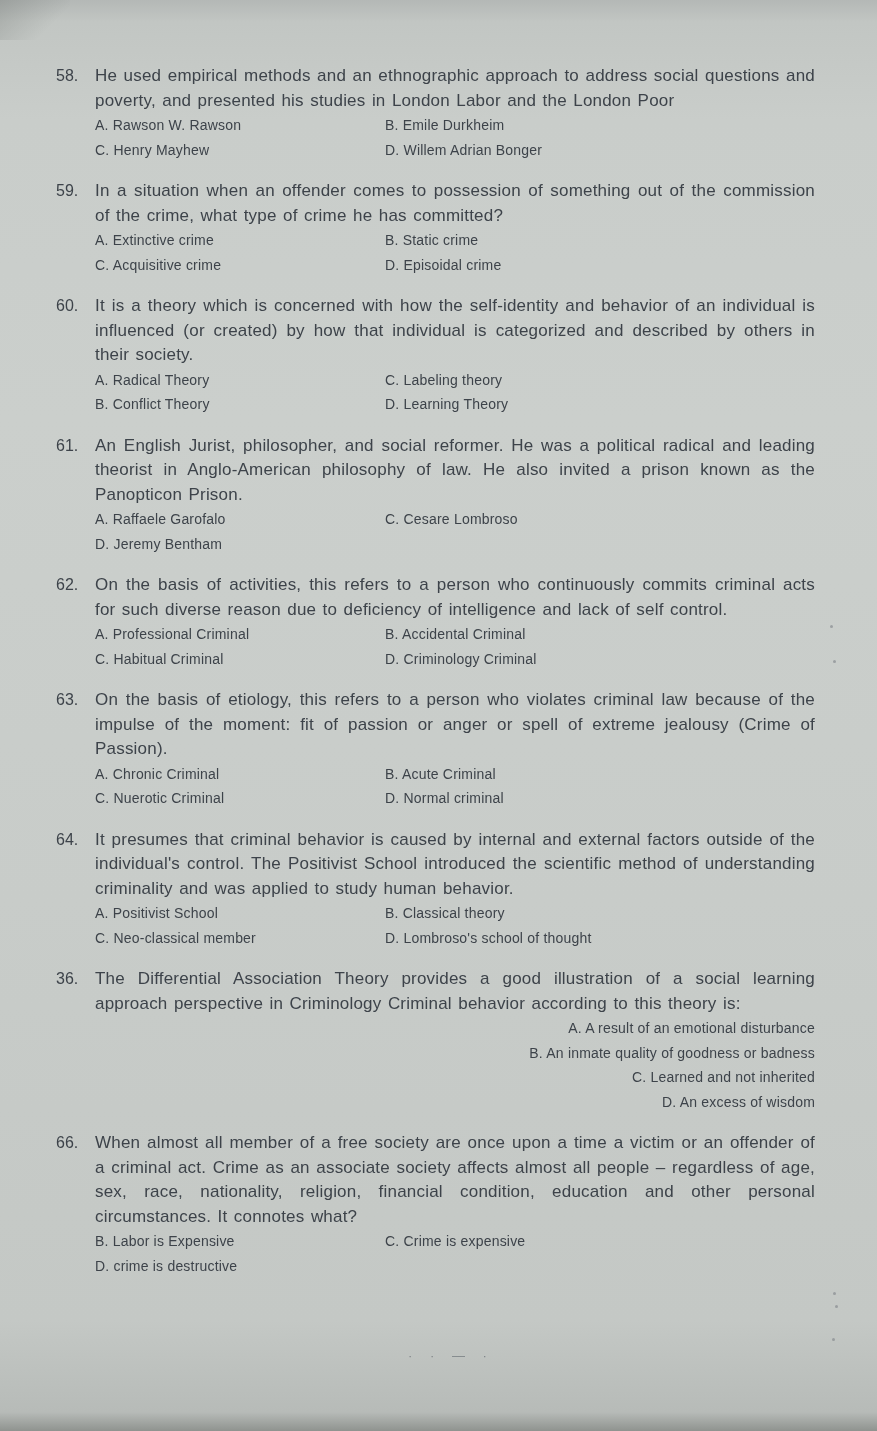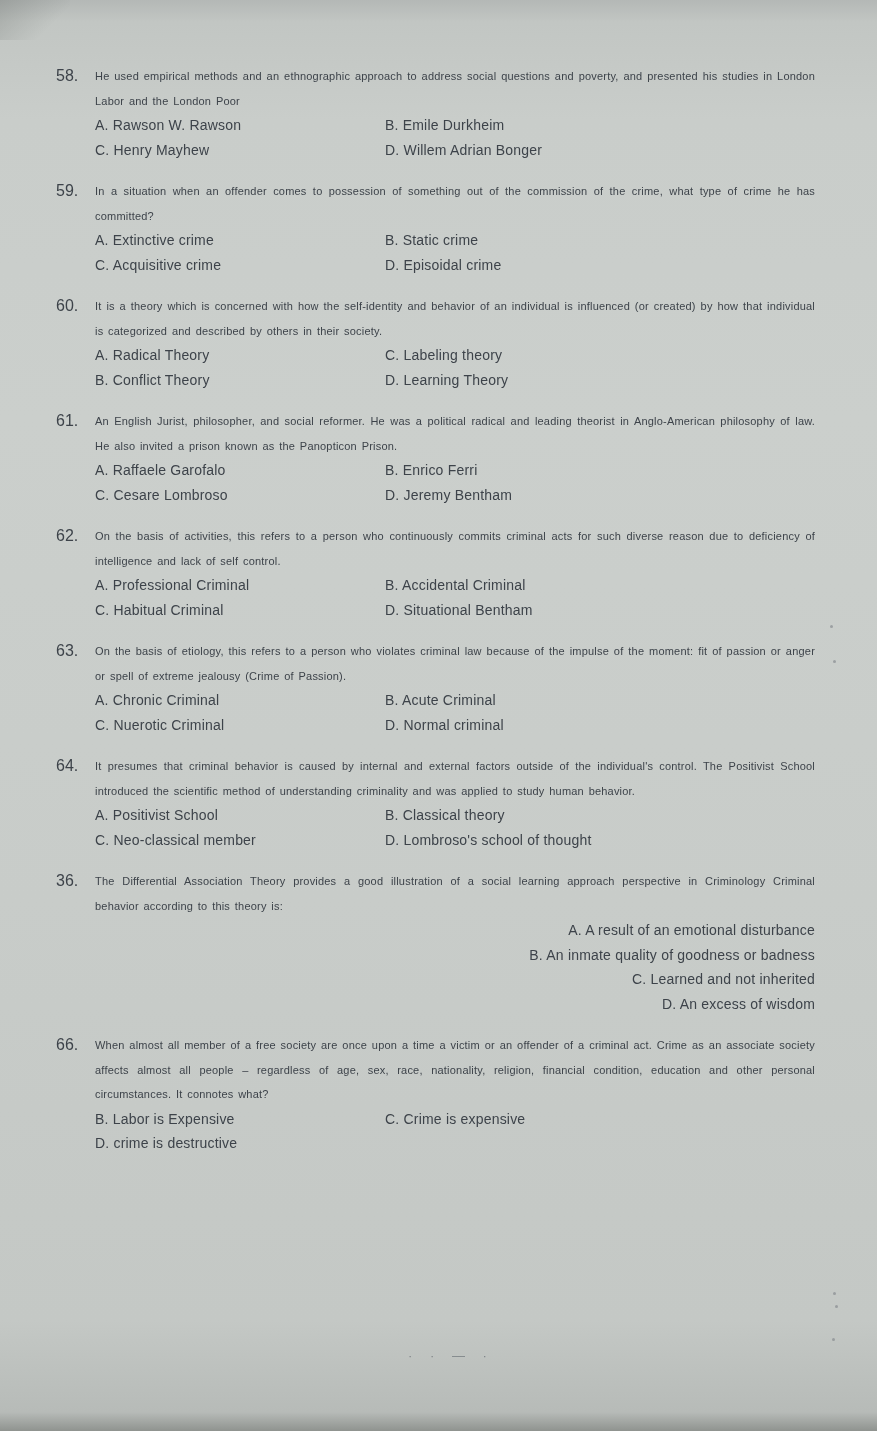--- a/index.html
+++ b/index.html
@@ -21,21 +21,21 @@
     margin-bottom: 17px;
   }
   .q-num {
     flex: 0 0 39px;
     width: 39px;
     font-size: 16px;
     line-height: 24.5px;
   }
   .q-body { flex: 1; min-width: 0; }
   .q-stem {
-    font-size: 11px;
+    font-size: 17px;
     line-height: 24.5px;
     text-align: justify;
     letter-spacing: 0.2px;
     word-spacing: 1.5px;
   }
   .q-options {
     display: grid;
     grid-template-columns: 290px 1fr;
     font-size: 14px;
     line-height: 24.5px;
@@ -118,36 +118,35 @@
       </div>
     </div>
   </div>
 
   <div class="question">
     <span class="q-num">61.</span>
     <div class="q-body">
       <div class="q-stem">An English Jurist, philosopher, and social reformer. He was a political radical and leading theorist in Anglo-American philosophy of law. He also invited a prison known as the Panopticon Prison.</div>
       <div class="q-options">
         <span class="opt">A. Raffaele Garofalo</span>
-        <span class="opt">B. Enrico Ferri</span>
         <span class="opt">C. Cesare Lombroso</span>
         <span class="opt">D. Jeremy Bentham</span>
       </div>
     </div>
   </div>
 
   <div class="question">
     <span class="q-num">62.</span>
     <div class="q-body">
       <div class="q-stem">On the basis of activities, this refers to a person who continuously commits criminal acts for such diverse reason due to deficiency of intelligence and lack of self control.</div>
       <div class="q-options">
         <span class="opt">A. Professional Criminal</span>
         <span class="opt">B. Accidental Criminal</span>
         <span class="opt">C. Habitual Criminal</span>
-        <span class="opt">D. Situational Bentham</span>
+        <span class="opt">D. Criminology Criminal</span>
       </div>
     </div>
   </div>
 
   <div class="question">
     <span class="q-num">63.</span>
     <div class="q-body">
       <div class="q-stem">On the basis of etiology, this refers to a person who violates criminal law because of the impulse of the moment: fit of passion or anger or spell of extreme jealousy (Crime of Passion).</div>
       <div class="q-options">
         <span class="opt">A. Chronic Criminal</span>

